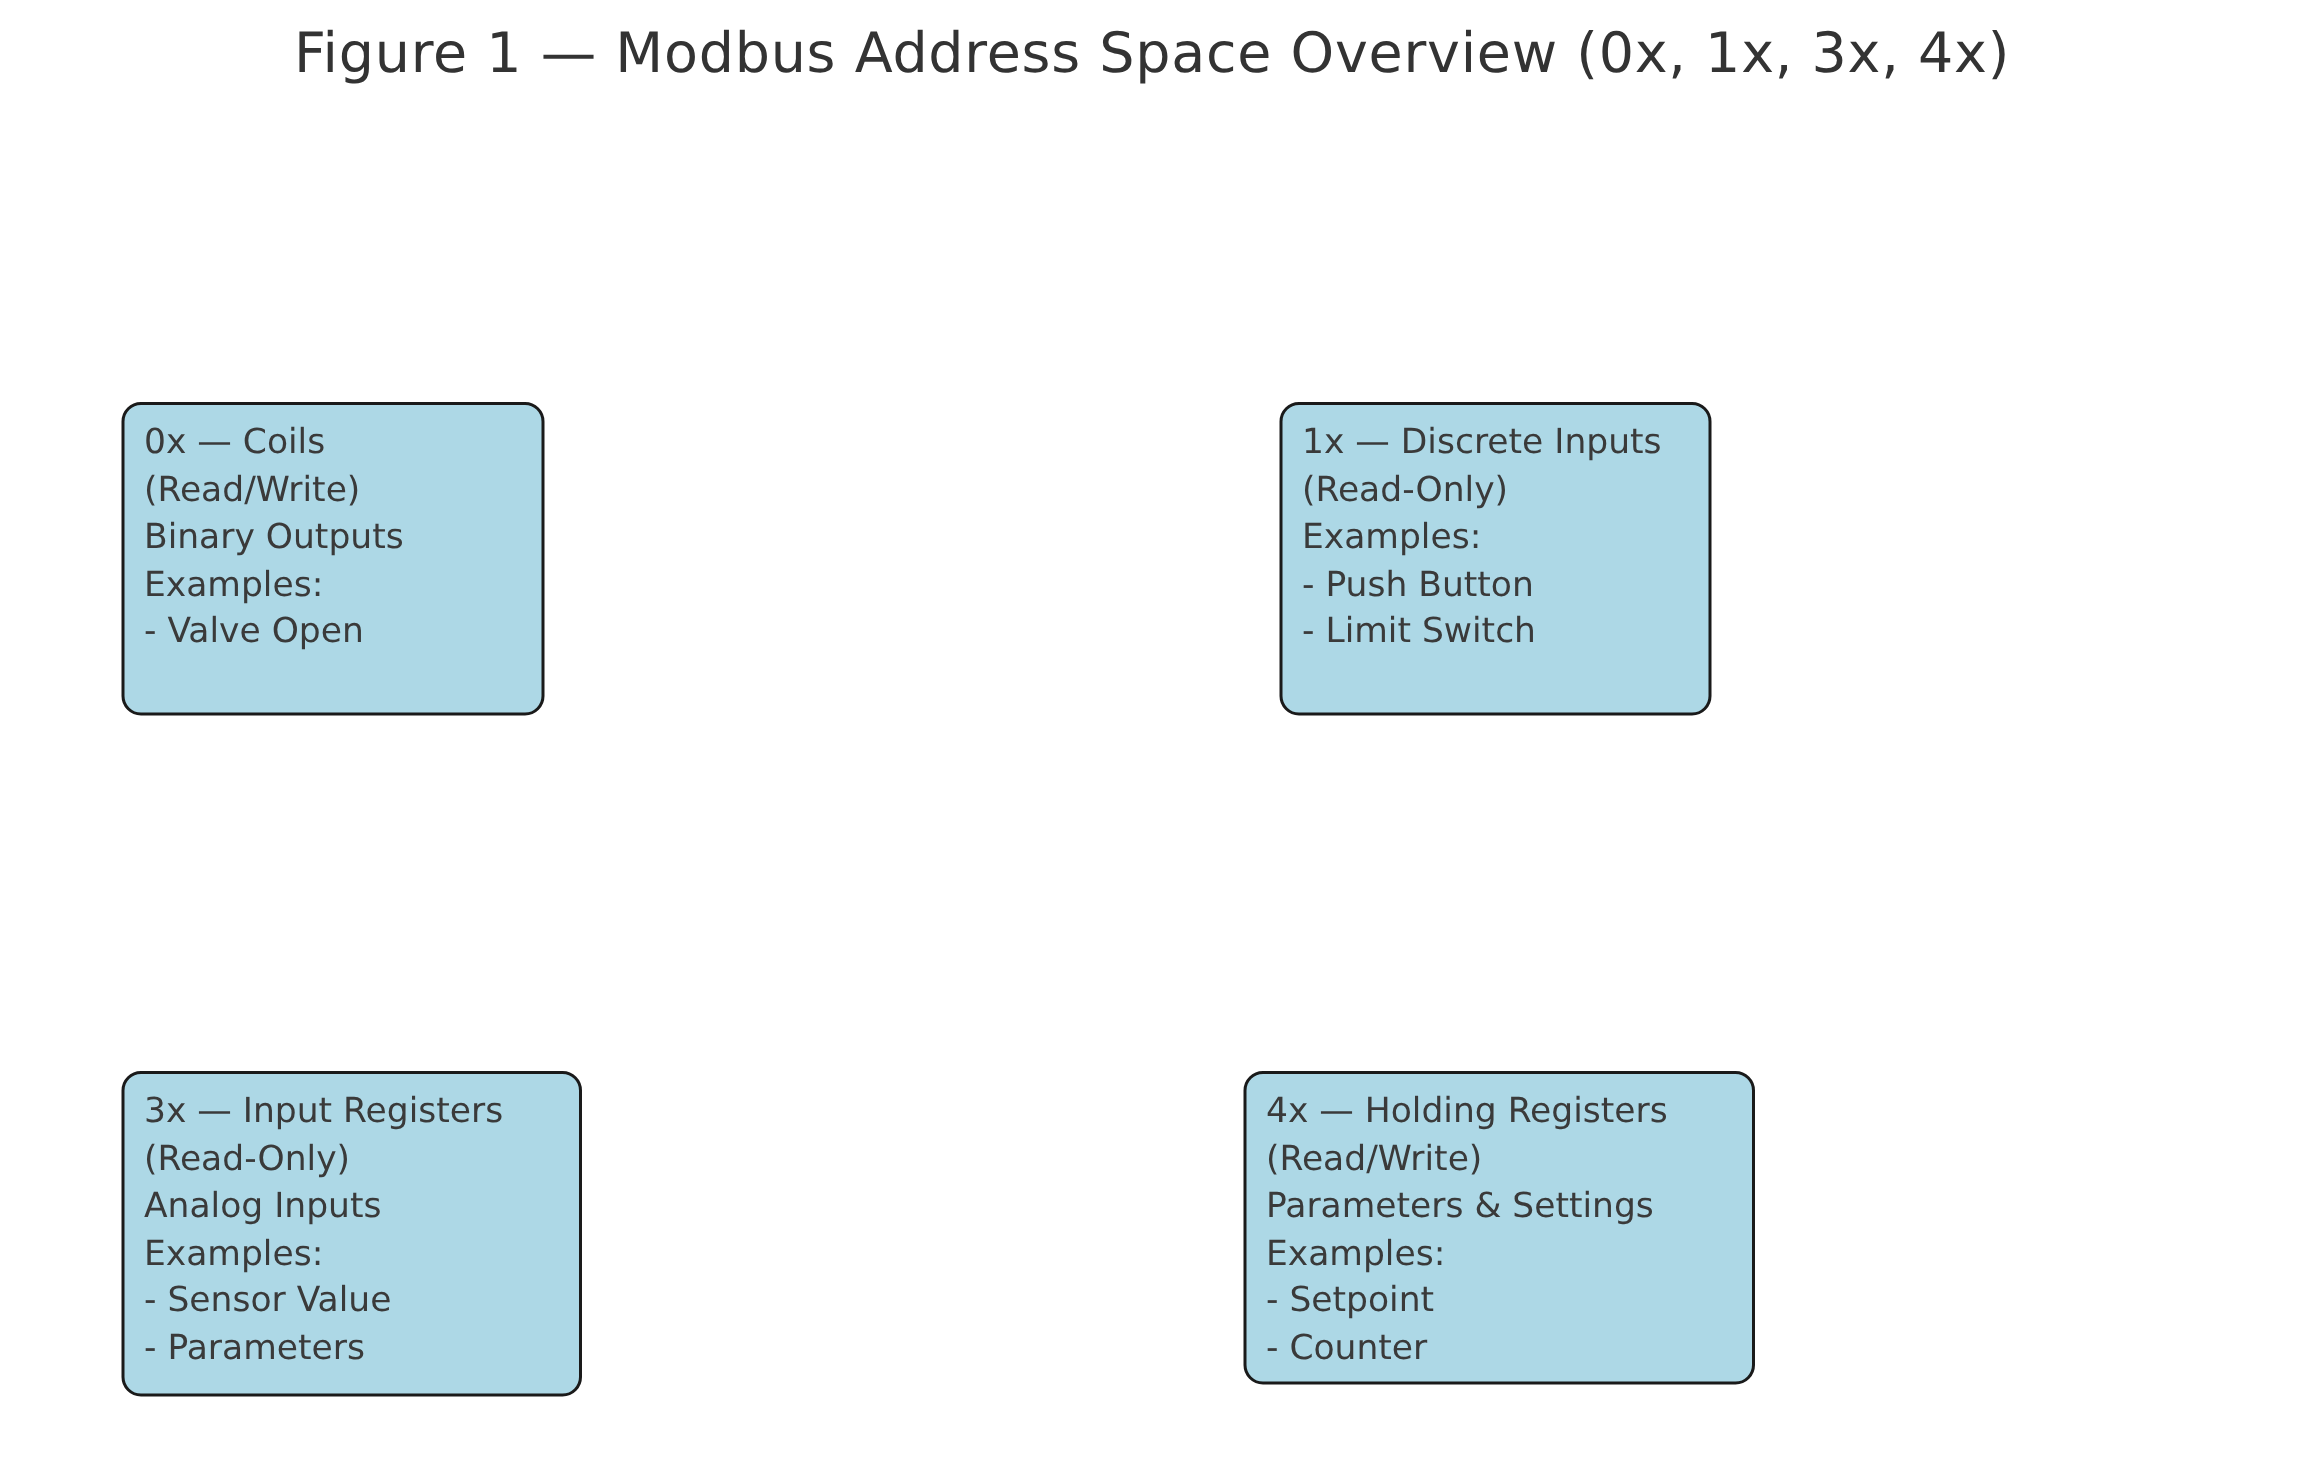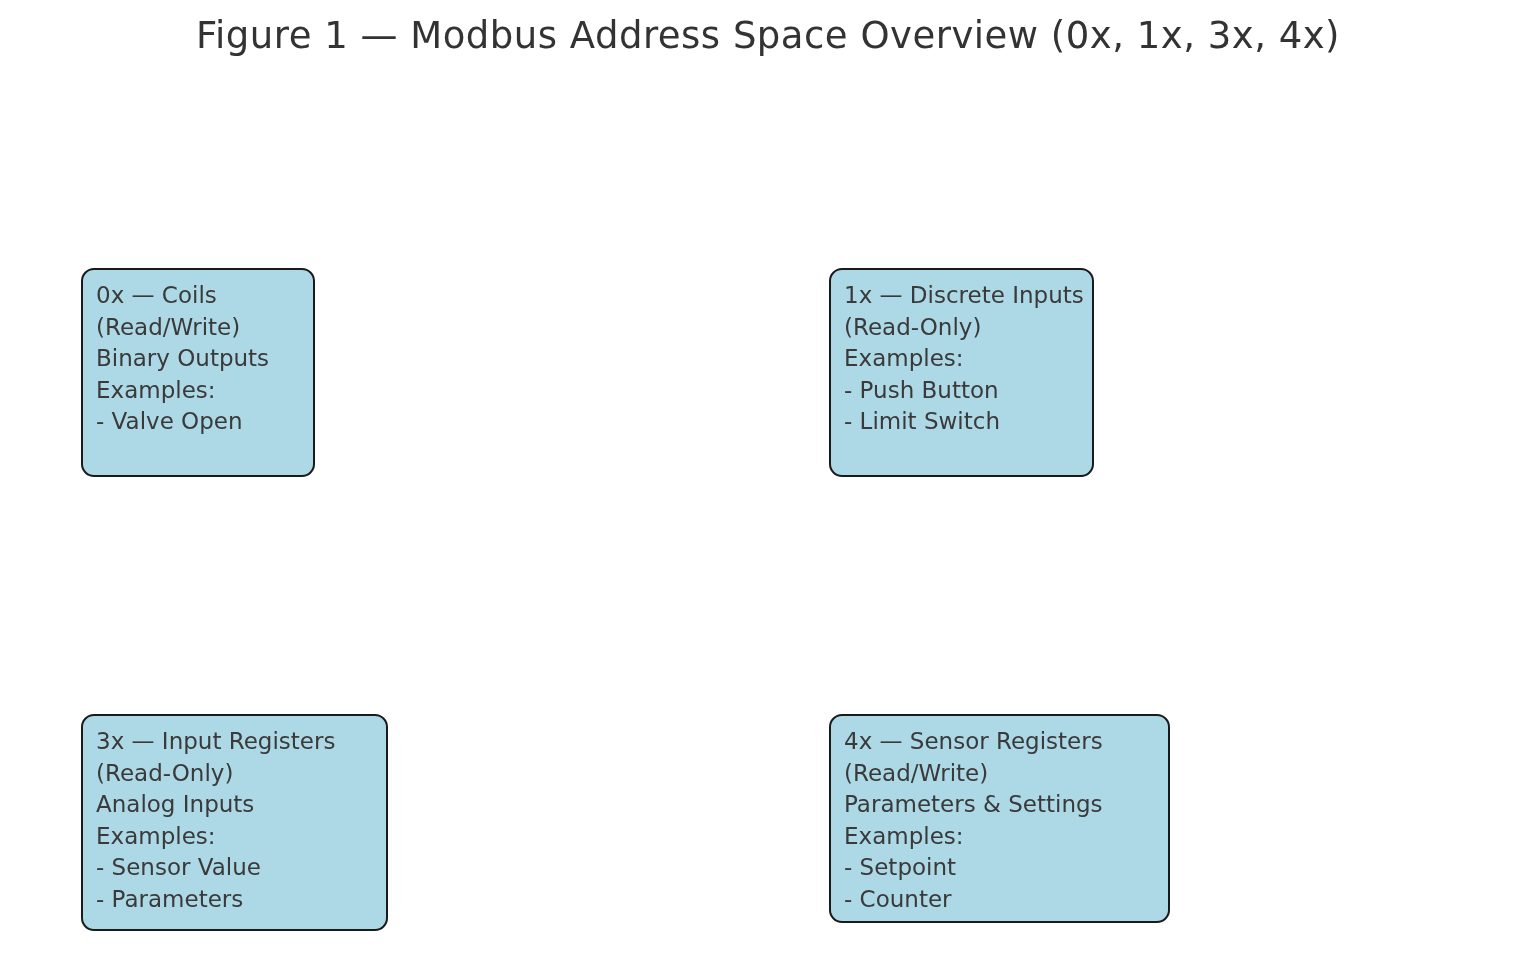--- a/index.html
+++ b/index.html
@@ -35,22 +35,22 @@
     border-radius: 13px;
     padding: 10px 13px;
     font-size: 23px;
     line-height: 31.5px;
     color: var(--text-color, #3a3a3a);
   }
   .node .line {
     display: block;
     white-space: nowrap;
   }
-  .node-coils            { left: 81px;  top: 268px; width: 234px; height: 209px; }
-  .node-discrete-inputs  { left: 829px; top: 268px; width: 265px; height: 209px; }
+  .node-coils            { left: 81px;  top: 268px; width: 282px; height: 209px; }
+  .node-discrete-inputs  { left: 853px; top: 268px; width: 288px; height: 209px; }
   .node-input-registers  { left: 81px;  top: 714px; width: 307px; height: 217px; }
   .node-holding-registers{ left: 829px; top: 714px; width: 341px; height: 209px; }
 </style>
 </head>
 <body>
 
 <div class="canvas">
 
   <div class="figure-title">Figure 1 — Modbus Address Space Overview (0x, 1x, 3x, 4x)</div>
 
@@ -73,21 +73,21 @@
   <div class="node node-input-registers">
     <span class="line">3x — Input Registers</span>
     <span class="line">(Read-Only)</span>
     <span class="line">Analog Inputs</span>
     <span class="line">Examples:</span>
     <span class="line">- Sensor Value</span>
     <span class="line">- Parameters</span>
   </div>
 
   <div class="node node-holding-registers">
-    <span class="line">4x — Sensor Registers</span>
+    <span class="line">4x — Holding Registers</span>
     <span class="line">(Read/Write)</span>
     <span class="line">Parameters &amp; Settings</span>
     <span class="line">Examples:</span>
     <span class="line">- Setpoint</span>
     <span class="line">- Counter</span>
   </div>
 
 </div>
 
 </body></html>

